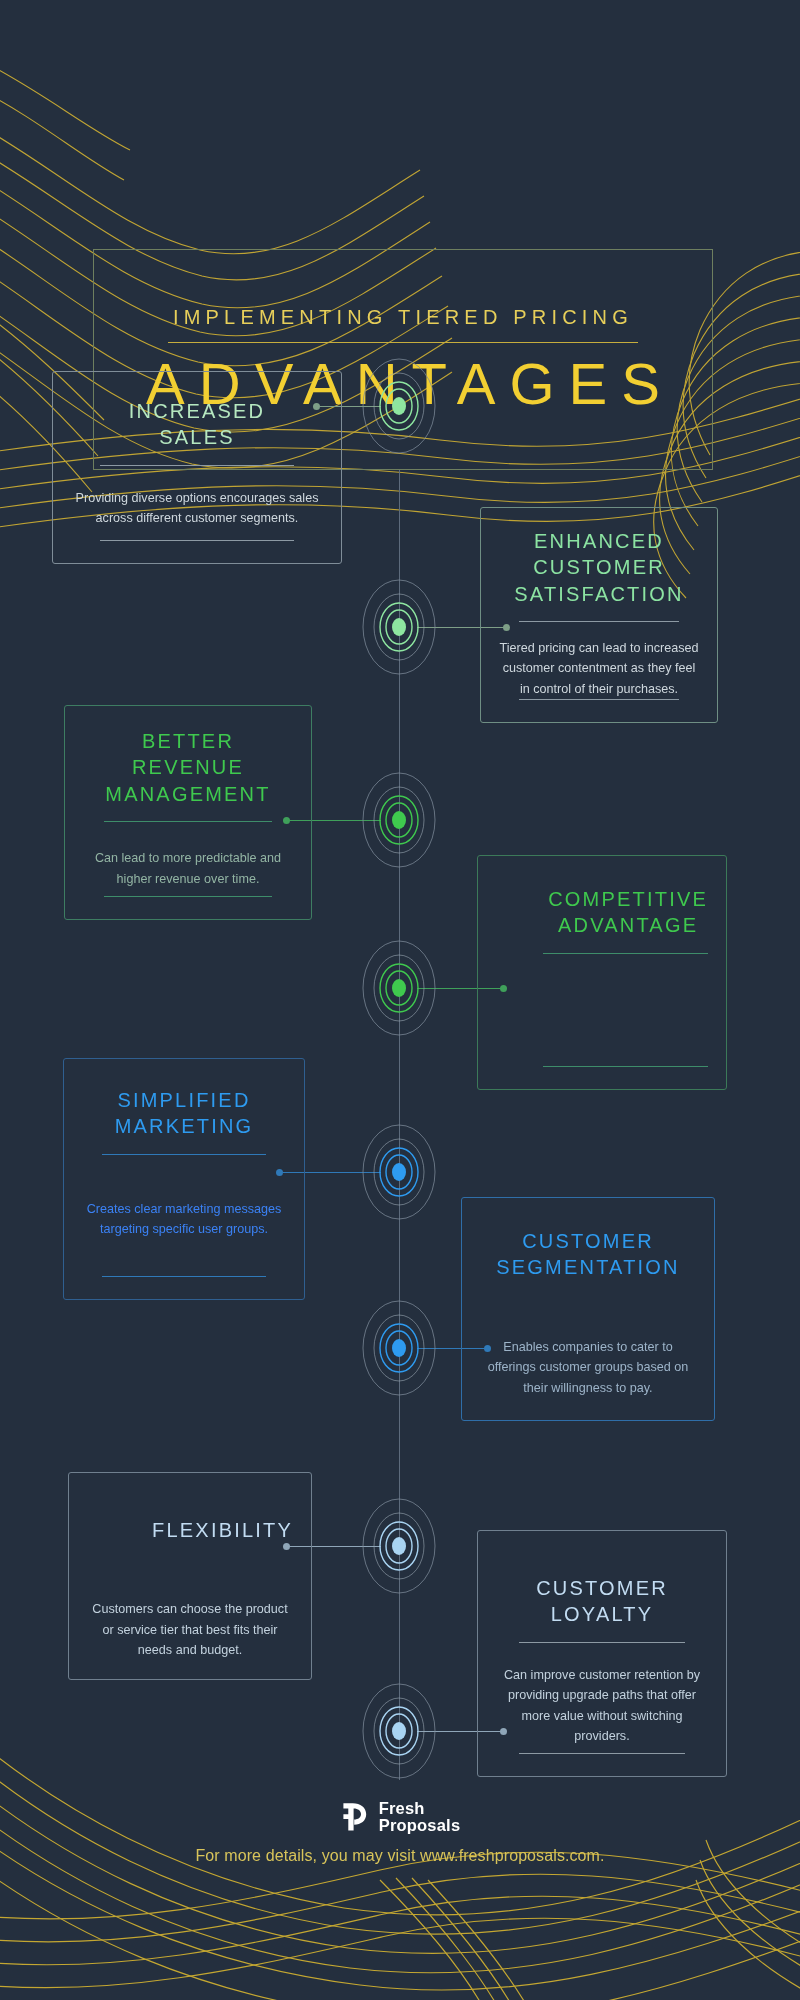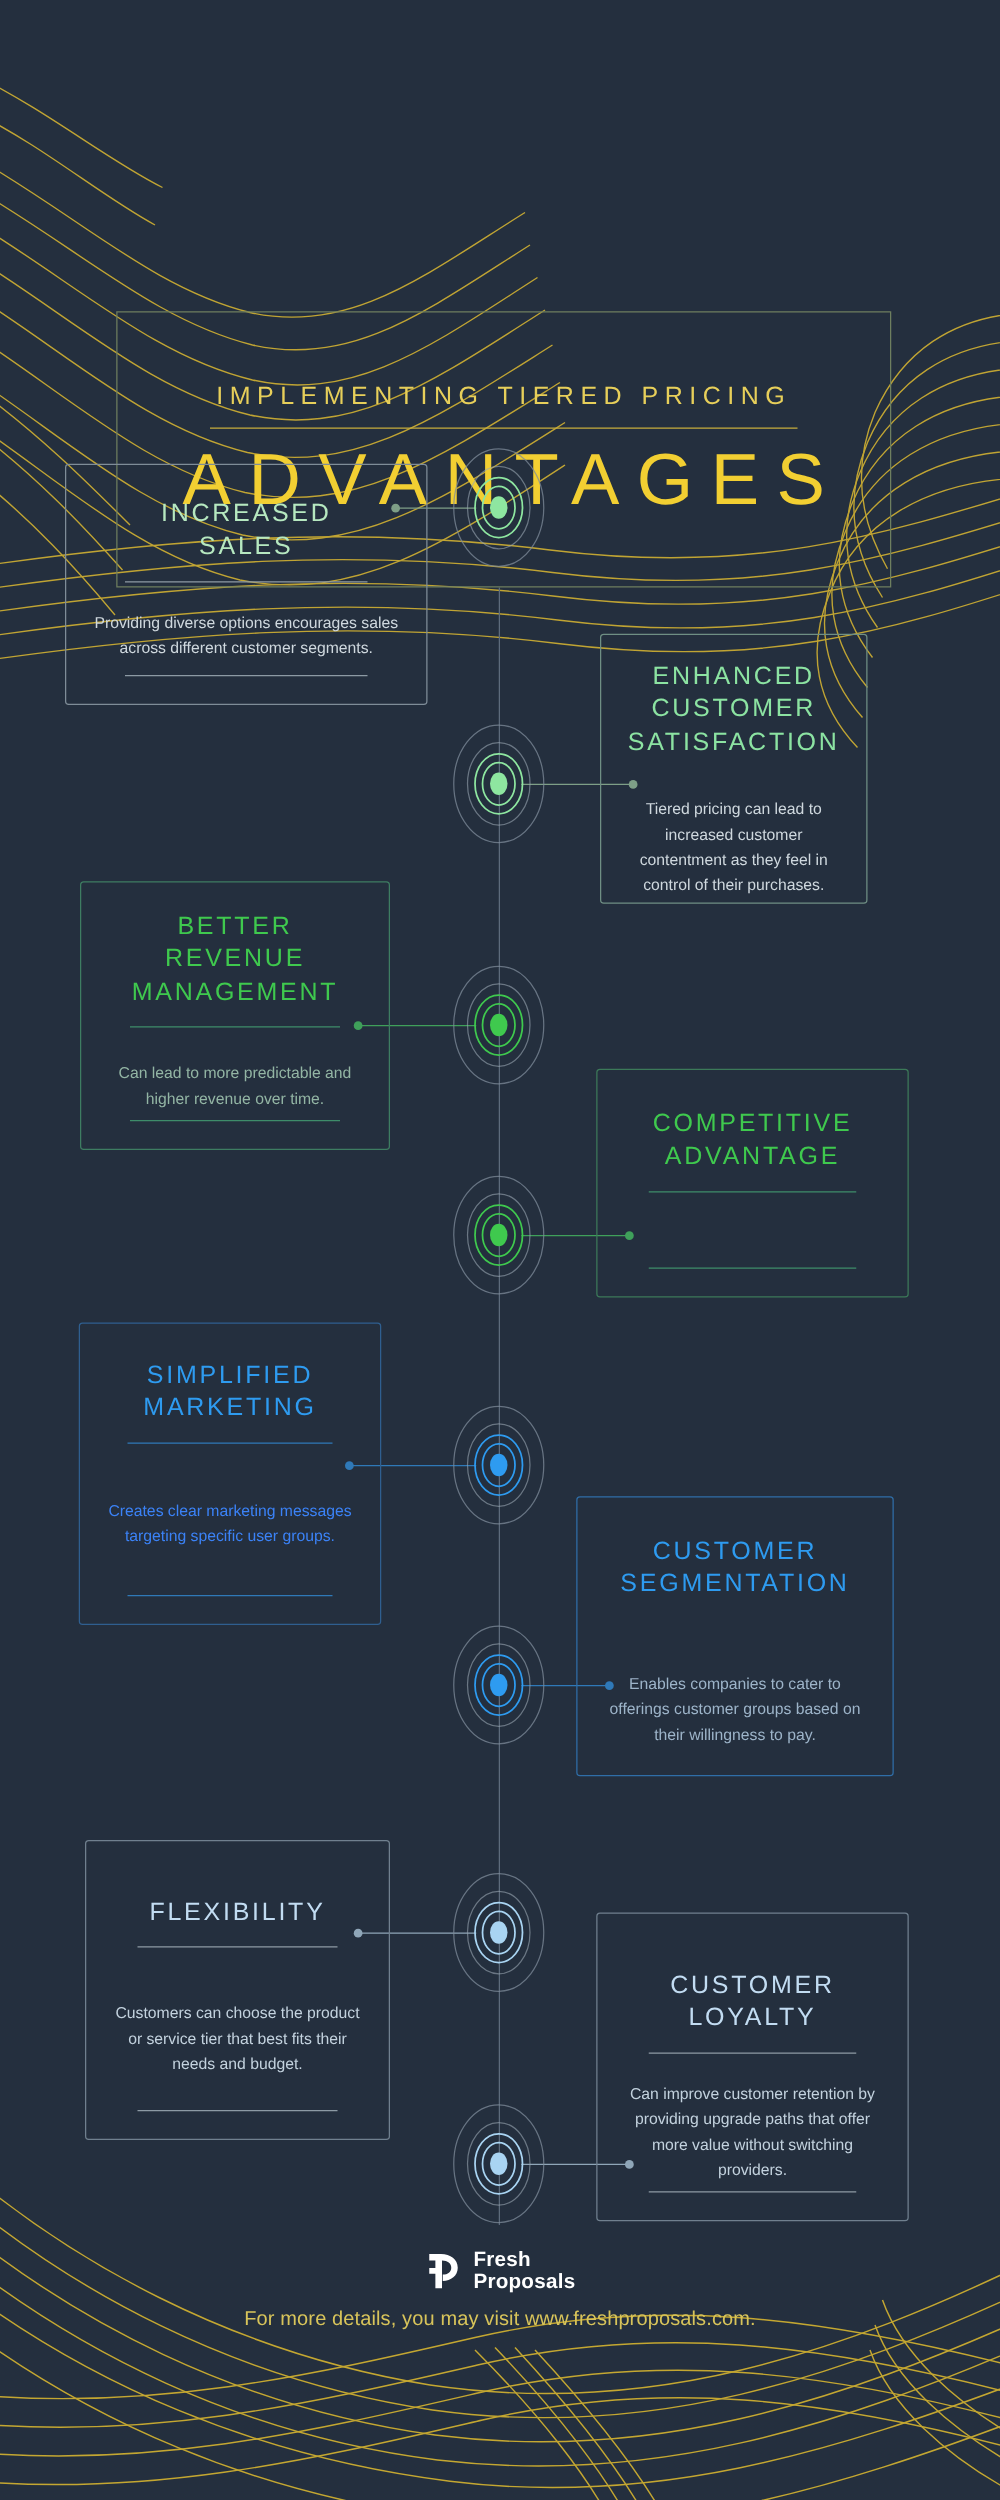--- a/index.html
+++ b/index.html
@@ -224,57 +224,57 @@
     </div>
   </div>
 <div id="cards">
     <div class="card" style="left: 52px; top: 371px; width: 290px; height: 193px; border-color: rgb(127, 141, 152);">
       <div class="ctitle" style="color: rgb(182, 232, 192); margin-top: 26px;">INCREASED
 SALES</div>
       <div class="rule" style="background: rgb(141, 154, 164); width: 77%; margin-top: 14px;"></div>
       <div class="cbody" style="color: rgb(207, 216, 222); margin-top: 22px;">Providing diverse options encourages sales across different customer segments.</div>
       <div class="rule" style="background: rgb(141, 154, 164); width: 77%; margin-top: auto; margin-bottom: 22px;"></div>
     </div>
-    <div class="card" style="left: 480px; top: 507px; width: 214px; height: 216px; border-color: rgb(111, 143, 132);">
+    <div class="card" style="left: 480px; top: 507px; width: 238px; height: 216px; border-color: rgb(111, 143, 132);">
       <div class="ctitle" style="color: rgb(140, 227, 162); margin-top: 20px;">ENHANCED
 CUSTOMER
 SATISFACTION</div>
       <div class="rule" style="background: rgb(141, 154, 164); width: 80%; margin-top: 14px;"></div>
       <div class="cbody" style="color: rgb(207, 216, 222); margin-top: 16px;">Tiered pricing can lead to increased customer contentment as they feel in control of their purchases.</div>
       <div class="rule" style="background: rgb(141, 154, 164); width: 80%; margin-top: auto; margin-bottom: 22px;"></div>
     </div>
     <div class="card" style="left: 64px; top: 705px; width: 248px; height: 215px; border-color: rgb(62, 125, 98);">
       <div class="ctitle" style="color: rgb(63, 201, 78); margin-top: 22px;">BETTER
 REVENUE
 MANAGEMENT</div>
       <div class="rule" style="background: rgb(62, 141, 106); width: 80%; margin-top: 14px;"></div>
       <div class="cbody" style="color: rgb(147, 181, 164); margin-top: 26px;">Can lead to more predictable and higher revenue over time.</div>
       <div class="rule" style="background: rgb(62, 141, 106); width: 80%; margin-top: auto; margin-bottom: 22px;"></div>
     </div>
-    <div class="card" style="left: 477px; top: 855px; width: 250px; height: 183px; border-color: rgb(60, 122, 89);">
+    <div class="card" style="left: 477px; top: 855px; width: 250px; height: 235px; border-color: rgb(60, 122, 89); align-items: flex-end;">
       <div class="ctitle" style="color: rgb(63, 201, 78); margin-top: 30px;">COMPETITIVE
 ADVANTAGE</div>
       <div class="rule" style="background: rgb(62, 141, 106); width: 78%; margin-top: 14px;"></div>
       <div class="rule" style="background: rgb(62, 141, 106); width: 78%; margin-top: auto; margin-bottom: 22px;"></div>
     </div>
     <div class="card" style="left: 63px; top: 1058px; width: 242px; height: 242px; border-color: rgb(47, 95, 144);">
       <div class="ctitle" style="color: rgb(46, 155, 240); margin-top: 28px;">SIMPLIFIED
 MARKETING</div>
       <div class="rule" style="background: rgb(47, 121, 184); width: 80%; margin-top: 14px;"></div>
       <div class="cbody" style="color: #3b82f6; margin-top: 44px;">Creates clear marketing messages targeting specific user groups.</div>
       <div class="rule" style="background: rgb(47, 121, 184); width: 80%; margin-top: auto; margin-bottom: 22px;"></div>
     </div>
     <div class="card" style="left: 461px; top: 1197px; width: 254px; height: 224px; border-color: rgb(47, 110, 168);">
       <div class="ctitle" style="color: rgb(46, 155, 240); margin-top: 30px;">CUSTOMER
 SEGMENTATION</div>
       <div class="rule" style="background: rgb(47, 121, 184); width: 80%; margin-top: 14px;"></div>
       <div class="cbody" style="color: rgb(157, 180, 201); margin-top: 42px;">Enables companies to cater to offerings customer groups based on their willingness to pay.</div>
       <div class="rule" style="background: rgb(47, 121, 184); width: 80%; margin-top: auto; margin-bottom: 22px;"></div>
     </div>
-    <div class="card" style="left: 68px; top: 1472px; width: 244px; height: 240px; border-color: rgb(112, 128, 143);">
+    <div class="card" style="left: 68px; top: 1472px; width: 244px; height: 208px; border-color: rgb(112, 128, 143); align-items: flex-end;">
       <div class="ctitle" style="color: rgb(194, 220, 242); margin-top: 44px;">FLEXIBILITY</div>
       <div class="rule" style="background: rgb(141, 154, 164); width: 78%; margin-top: 14px;"></div>
       <div class="cbody" style="color: rgb(195, 210, 222); margin-top: 42px;">Customers can choose the product or service tier that best fits their needs and budget.</div>
       <div class="rule" style="background: rgb(141, 154, 164); width: 78%; margin-top: auto; margin-bottom: 22px;"></div>
     </div>
     <div class="card" style="left: 477px; top: 1530px; width: 250px; height: 247px; border-color: rgb(112, 128, 143);">
       <div class="ctitle" style="color: rgb(194, 220, 242); margin-top: 44px;">CUSTOMER
 LOYALTY</div>
       <div class="rule" style="background: rgb(141, 154, 164); width: 78%; margin-top: 14px;"></div>
       <div class="cbody" style="color: rgb(195, 210, 222); margin-top: 22px;">Can improve customer retention by providing upgrade paths that offer more value without switching providers.</div>

